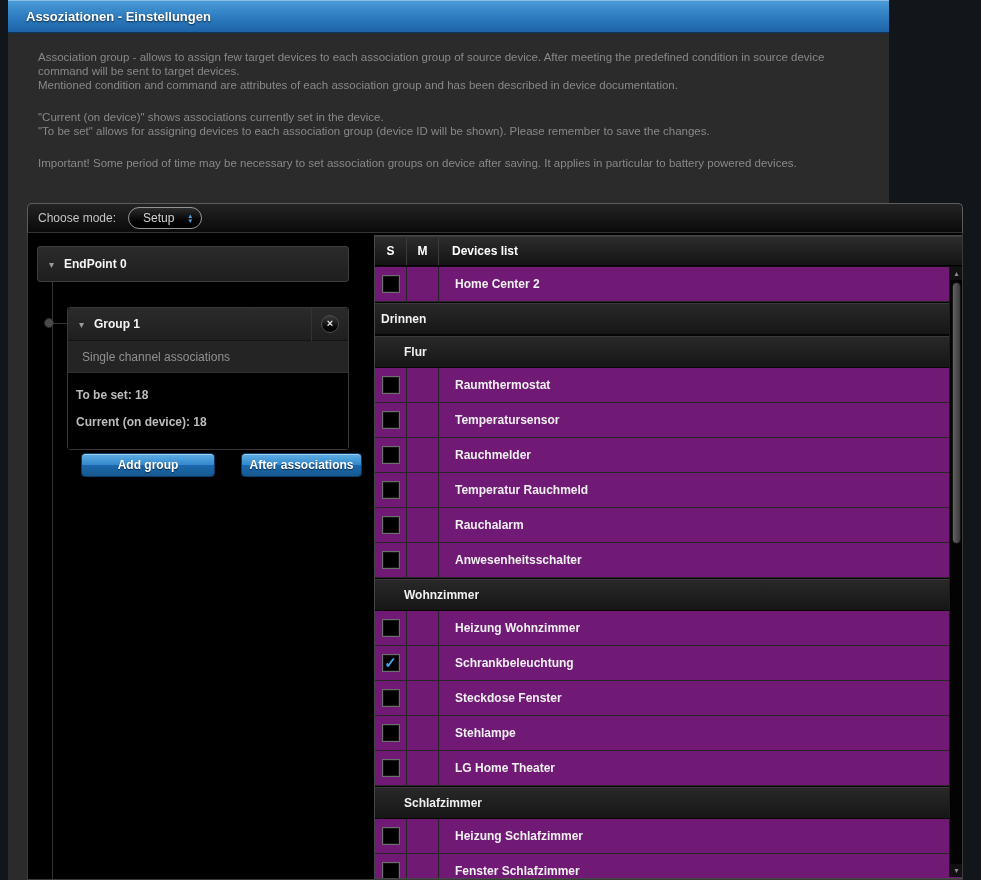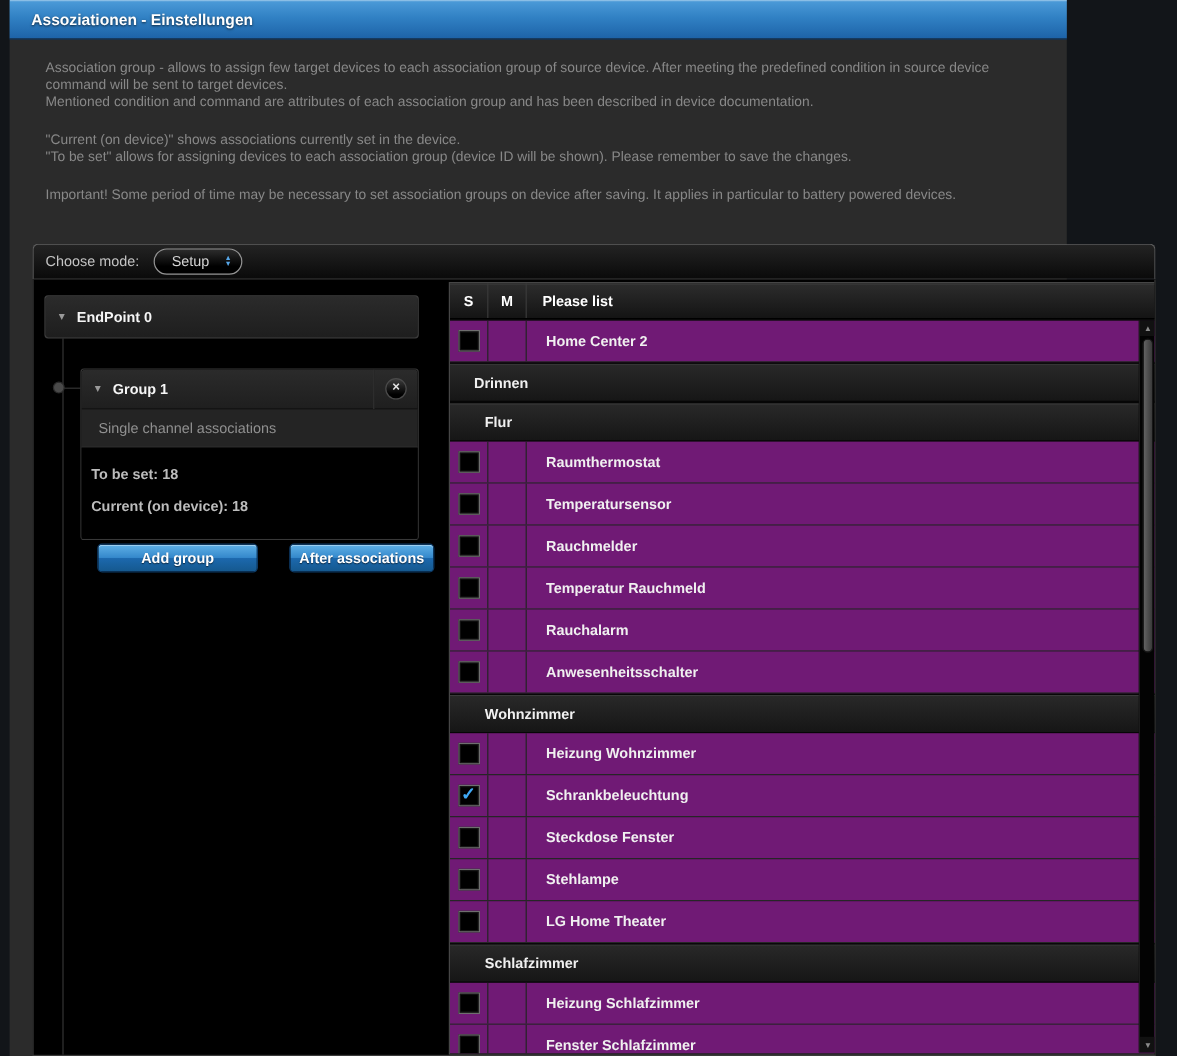--- a/index.html
+++ b/index.html
@@ -87,21 +87,21 @@
   .checkbox { width:18px; height:18px; background:#000; border:1px solid #6e6e6e;
               box-shadow:inset 0 0 0 1px #161616; cursor:pointer;
               display:flex; align-items:center; justify-content:center; }
   .checkbox .check { color:#3fa9f5; font-size:15px; font-weight:bold; line-height:16px; }
 
   .row.section { height:33px; display:flex; align-items:center;
                  background:linear-gradient(180deg,#292929 0%,#161616 100%);
                  border-top:1px solid #060606; border-bottom:1px solid #060606;
                  box-shadow:inset 0 1px 0 #3a3a3a; }
   .row.section .section-label { color:#f0f0f0; font-size:12px; font-weight:bold; }
-  .row.section.lvl1 .section-label { padding-left:20px; }
+  .row.section.lvl1 .section-label { padding-left:6px; }
   .row.section.lvl2 .section-label { padding-left:29px; }
 
   
   .scrollbar { position:absolute; right:1px; top:31px; bottom:1px; width:13px; background:#030303;
                border-left:1px solid #1c1c1c; }
   .sb-btn { position:absolute; left:0; width:13px; height:13px; color:#8a8a8a; font-size:8px;
             text-align:center; line-height:13px; cursor:pointer; background:#111; }
   .sb-up { top:0; } .sb-down { bottom:0; }
   .sb-thumb { position:absolute; left:2px; top:15px; width:9px; height:262px; border-radius:5px;
               background:linear-gradient(90deg,#636363 0%,#3a3a3a 100%); border:1px solid #161616; cursor:grab; }
@@ -162,21 +162,21 @@
 
     <div class="left-buttons">
       <div class="btn add">Add group</div>
       <div class="btn clear">After associations</div>
     </div>
 
     <div class="table">
       <div class="thead">
         <div class="th s">S</div>
         <div class="th m">M</div>
-        <div class="th name">Please list</div>
+        <div class="th name">Devices list</div>
       </div>
       <div class="rows">
           <div class="row device">
     <div class="cell-s">
       <div class="checkbox">
         <span class="check"></span>
       </div>
     </div>
     <div class="cell-m"></div>
     <div class="cell-name">Home Center 2</div>

